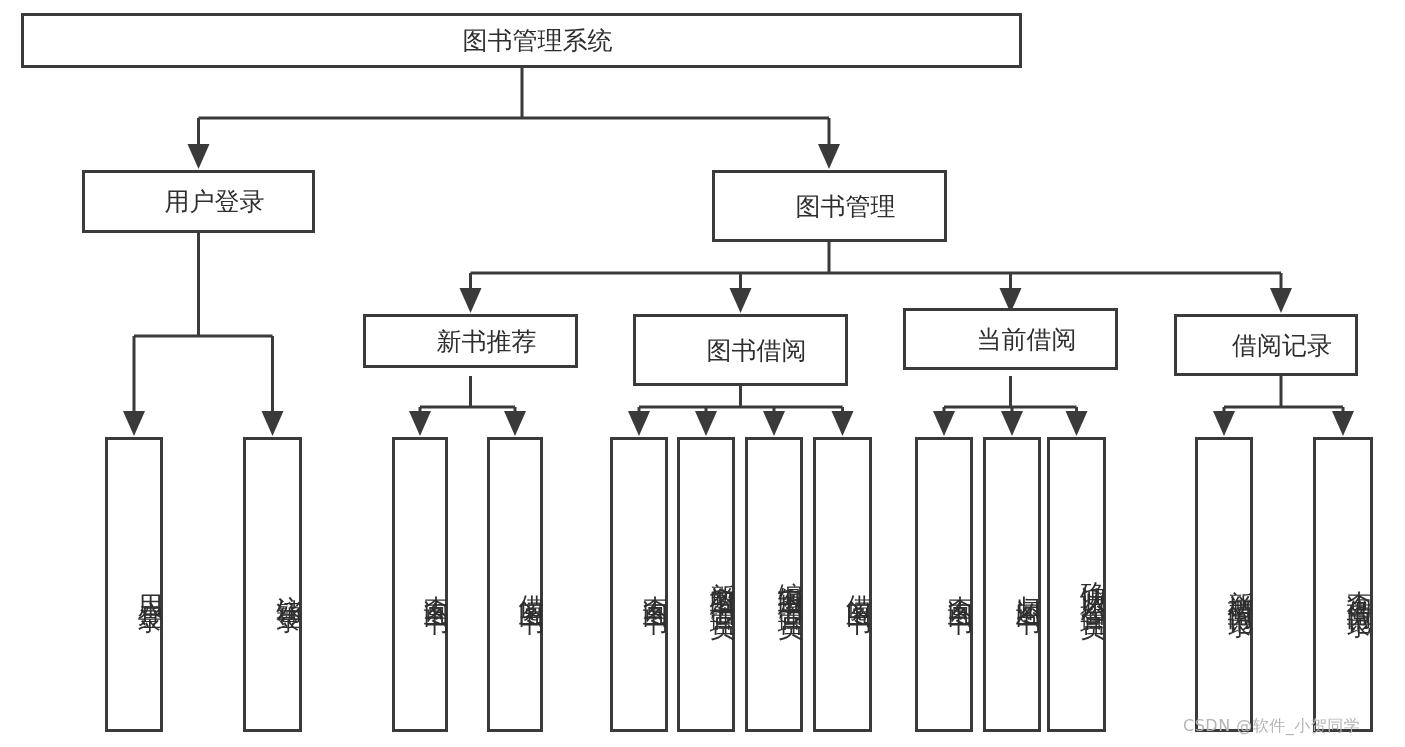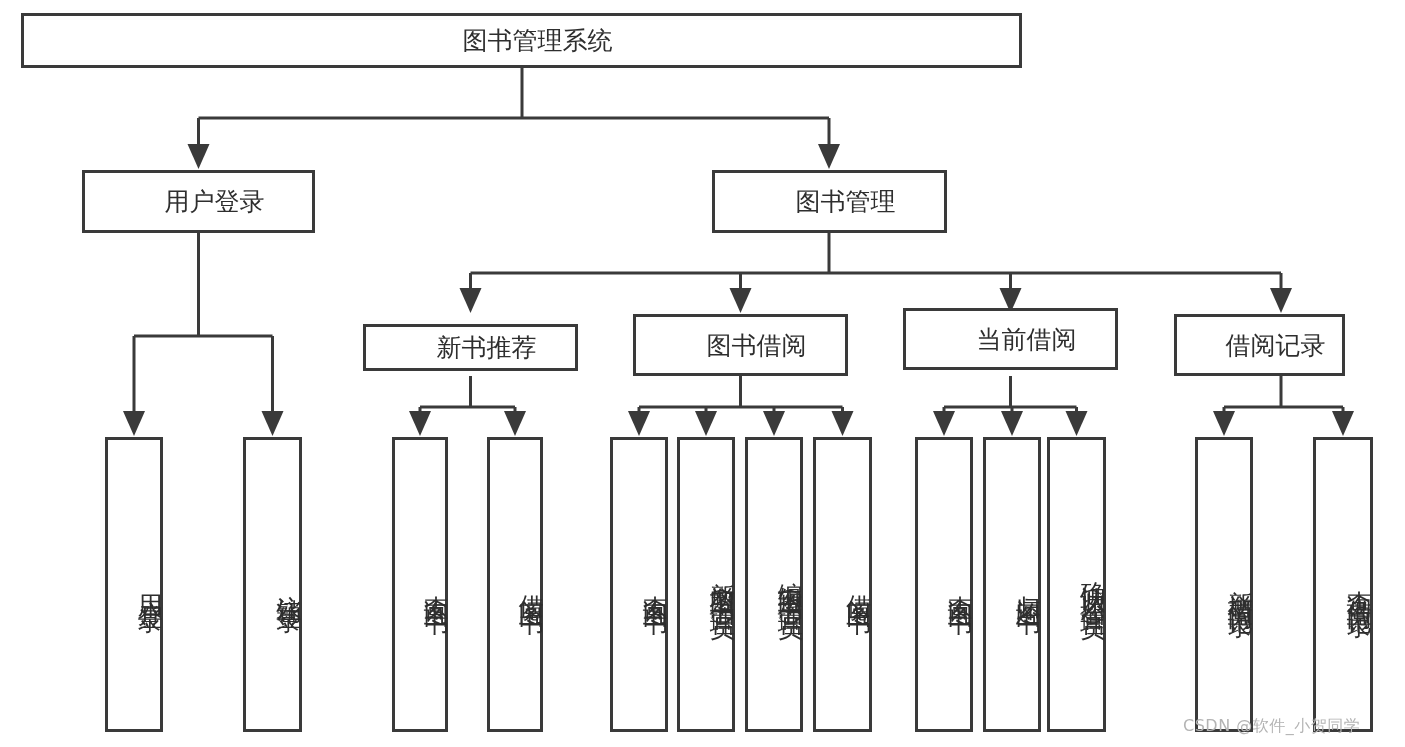--- a/index.html
+++ b/index.html
@@ -105,26 +105,26 @@
     <polygon points="1065.5,411 1087.5,411 1076.5,436"></polygon>
 
     <path d="M1281 376 V407 M1224 407 H1343 M1224 407 V412 M1343 407 V412"></path>
     <polygon points="1213,411 1235,411 1224,436"></polygon>
     <polygon points="1332,411 1354,411 1343,436"></polygon>
   </svg>
 
   <div class="box" style="left:21px; top:13px; width:1001px; height:55px;">图书管理系统</div>
 
   <div class="box" style="left:82px; top:170px; width:233px; height:63px;">用户登录</div>
-  <div class="box" style="left:712px; top:170px; width:235px; height:63px;">图书管理</div>
+  <div class="box" style="left:712px; top:170px; width:235px; height:72px;">图书管理</div>
 
-  <div class="box" style="left:363px; top:324px; width:215px; height:47px;">新书推荐</div>
-  <div class="box" style="left:633px; top:314px; width:215px; height:62px;text-align:center;">图书借阅</div>
+  <div class="box" style="left:363px; top:314px; width:215px; height:54px;">新书推荐</div>
+  <div class="box" style="left:633px; top:314px; width:215px; height:72px;text-align:center;">图书借阅</div>
   <div class="box" style="left:903px; top:308px; width:215px; height:62px;">当前借阅</div>
-  <div class="box" style="left:1174px; top:314px; width:171px; height:62px;">借阅记录</div>
+  <div class="box" style="left:1174px; top:314px; width:184px; height:62px;">借阅记录</div>
 
   <div class="box vbox" style="left:105px; top:437px; width:58px; height:295px;">
     <span class="vtext">用户登录</span>
   </div>
   <div class="box vbox" style="left:243px; top:437px; width:59px; height:295px;">
     <span class="vtext">注销登录</span>
   </div>
 
   <div class="box vbox" style="left:392px; top:437px; width:56px; height:295px;">
     <span class="vtext">查询图书</span>

